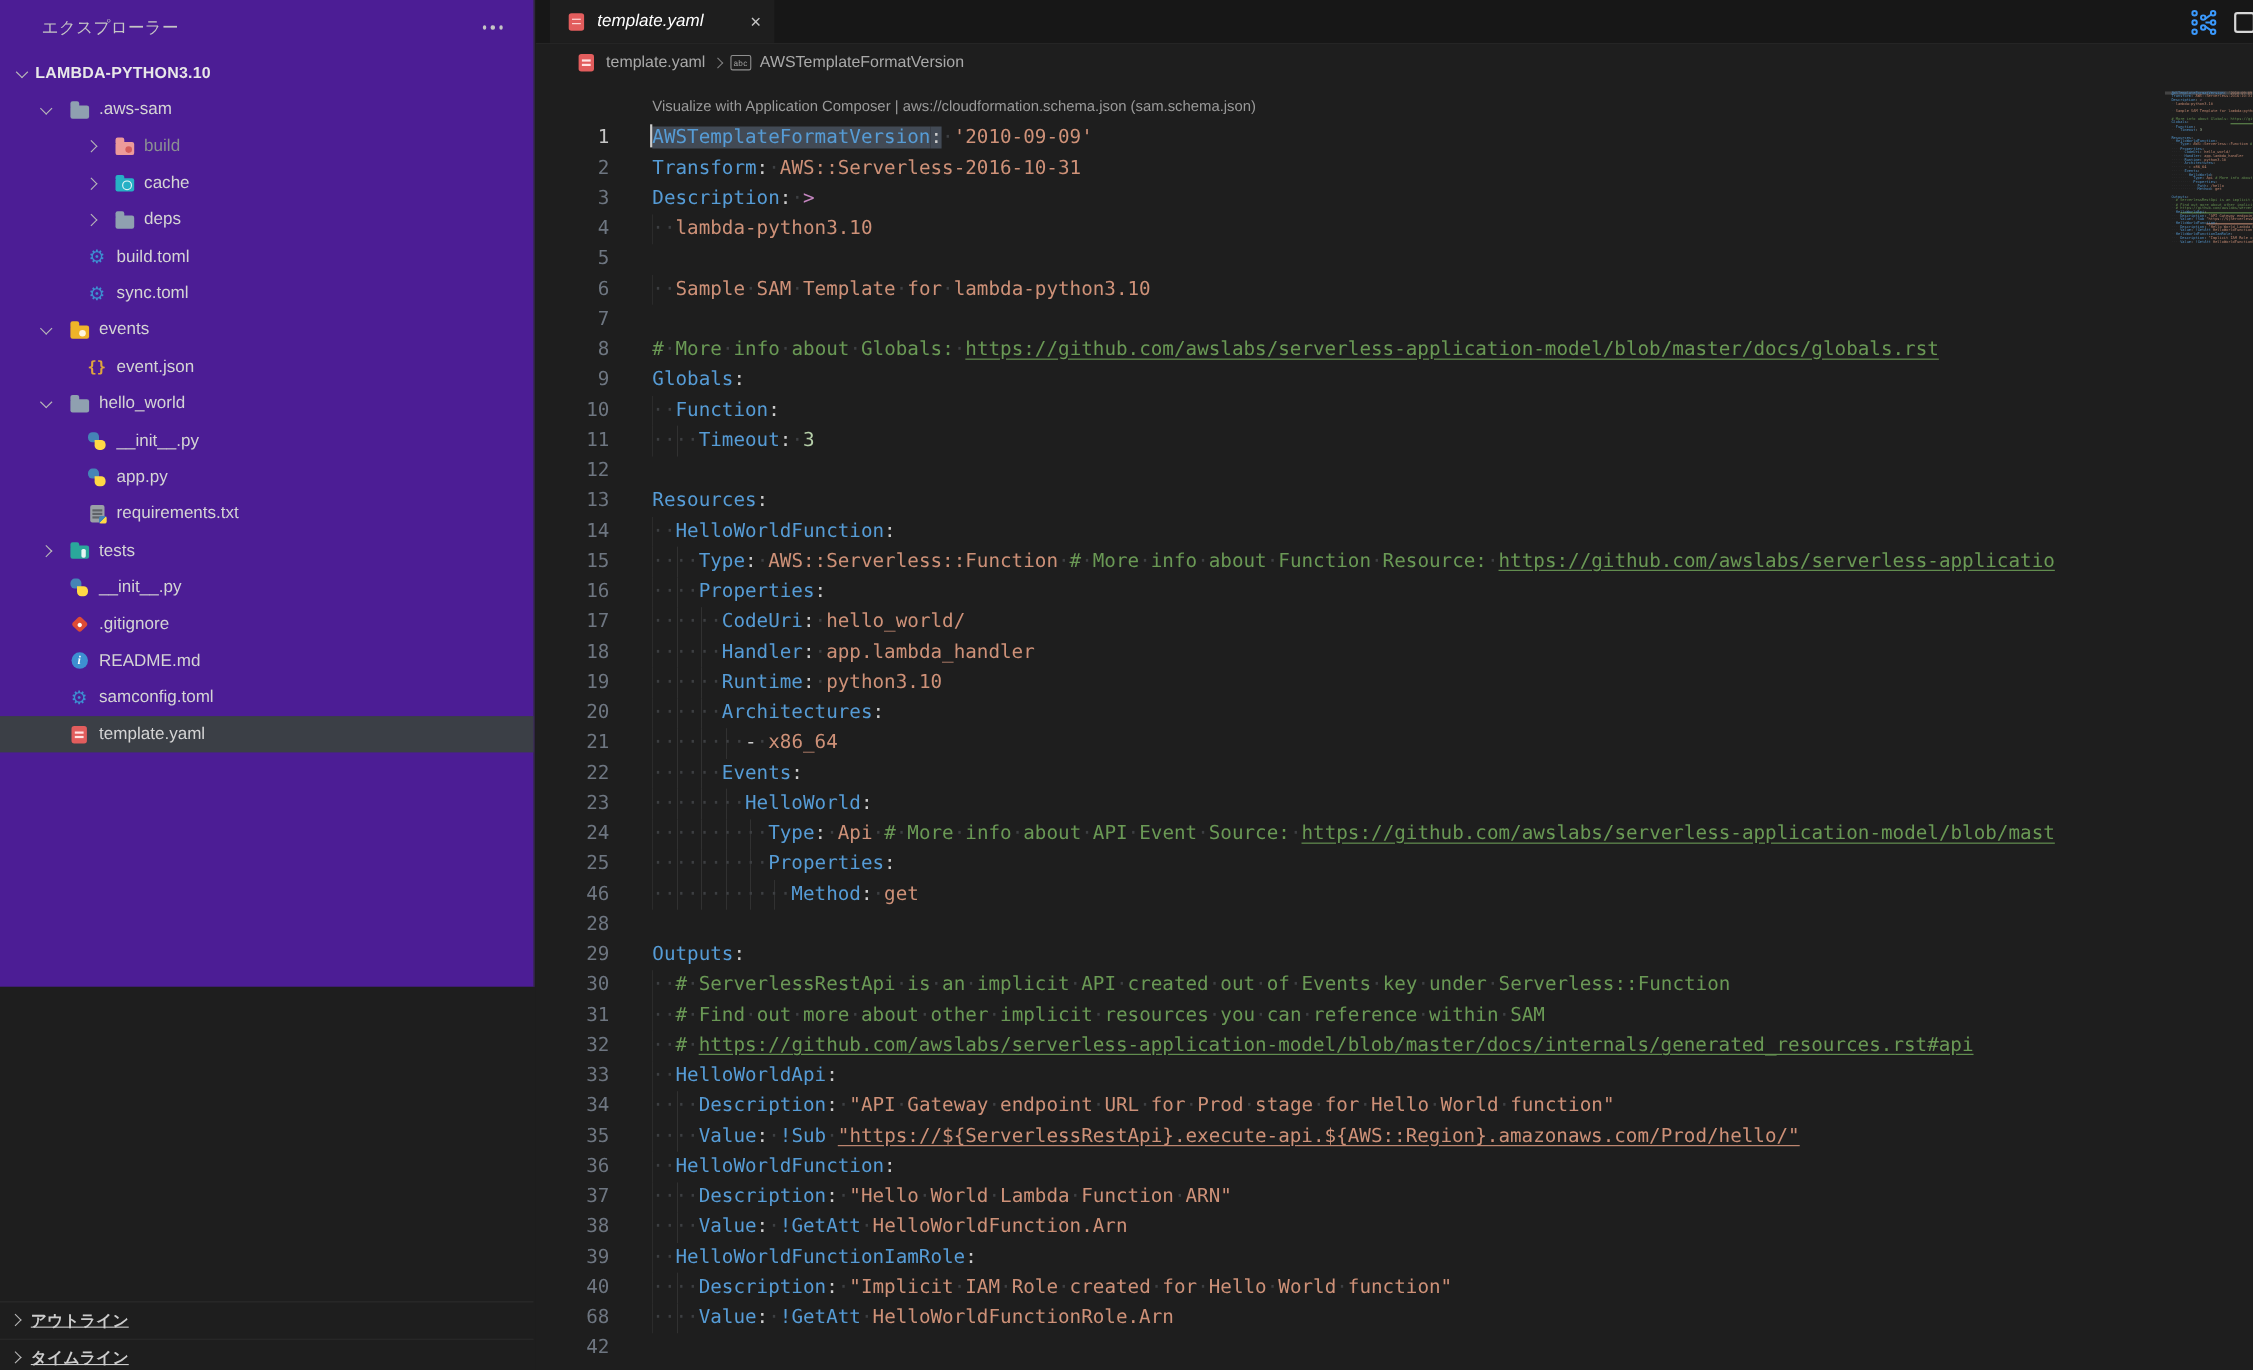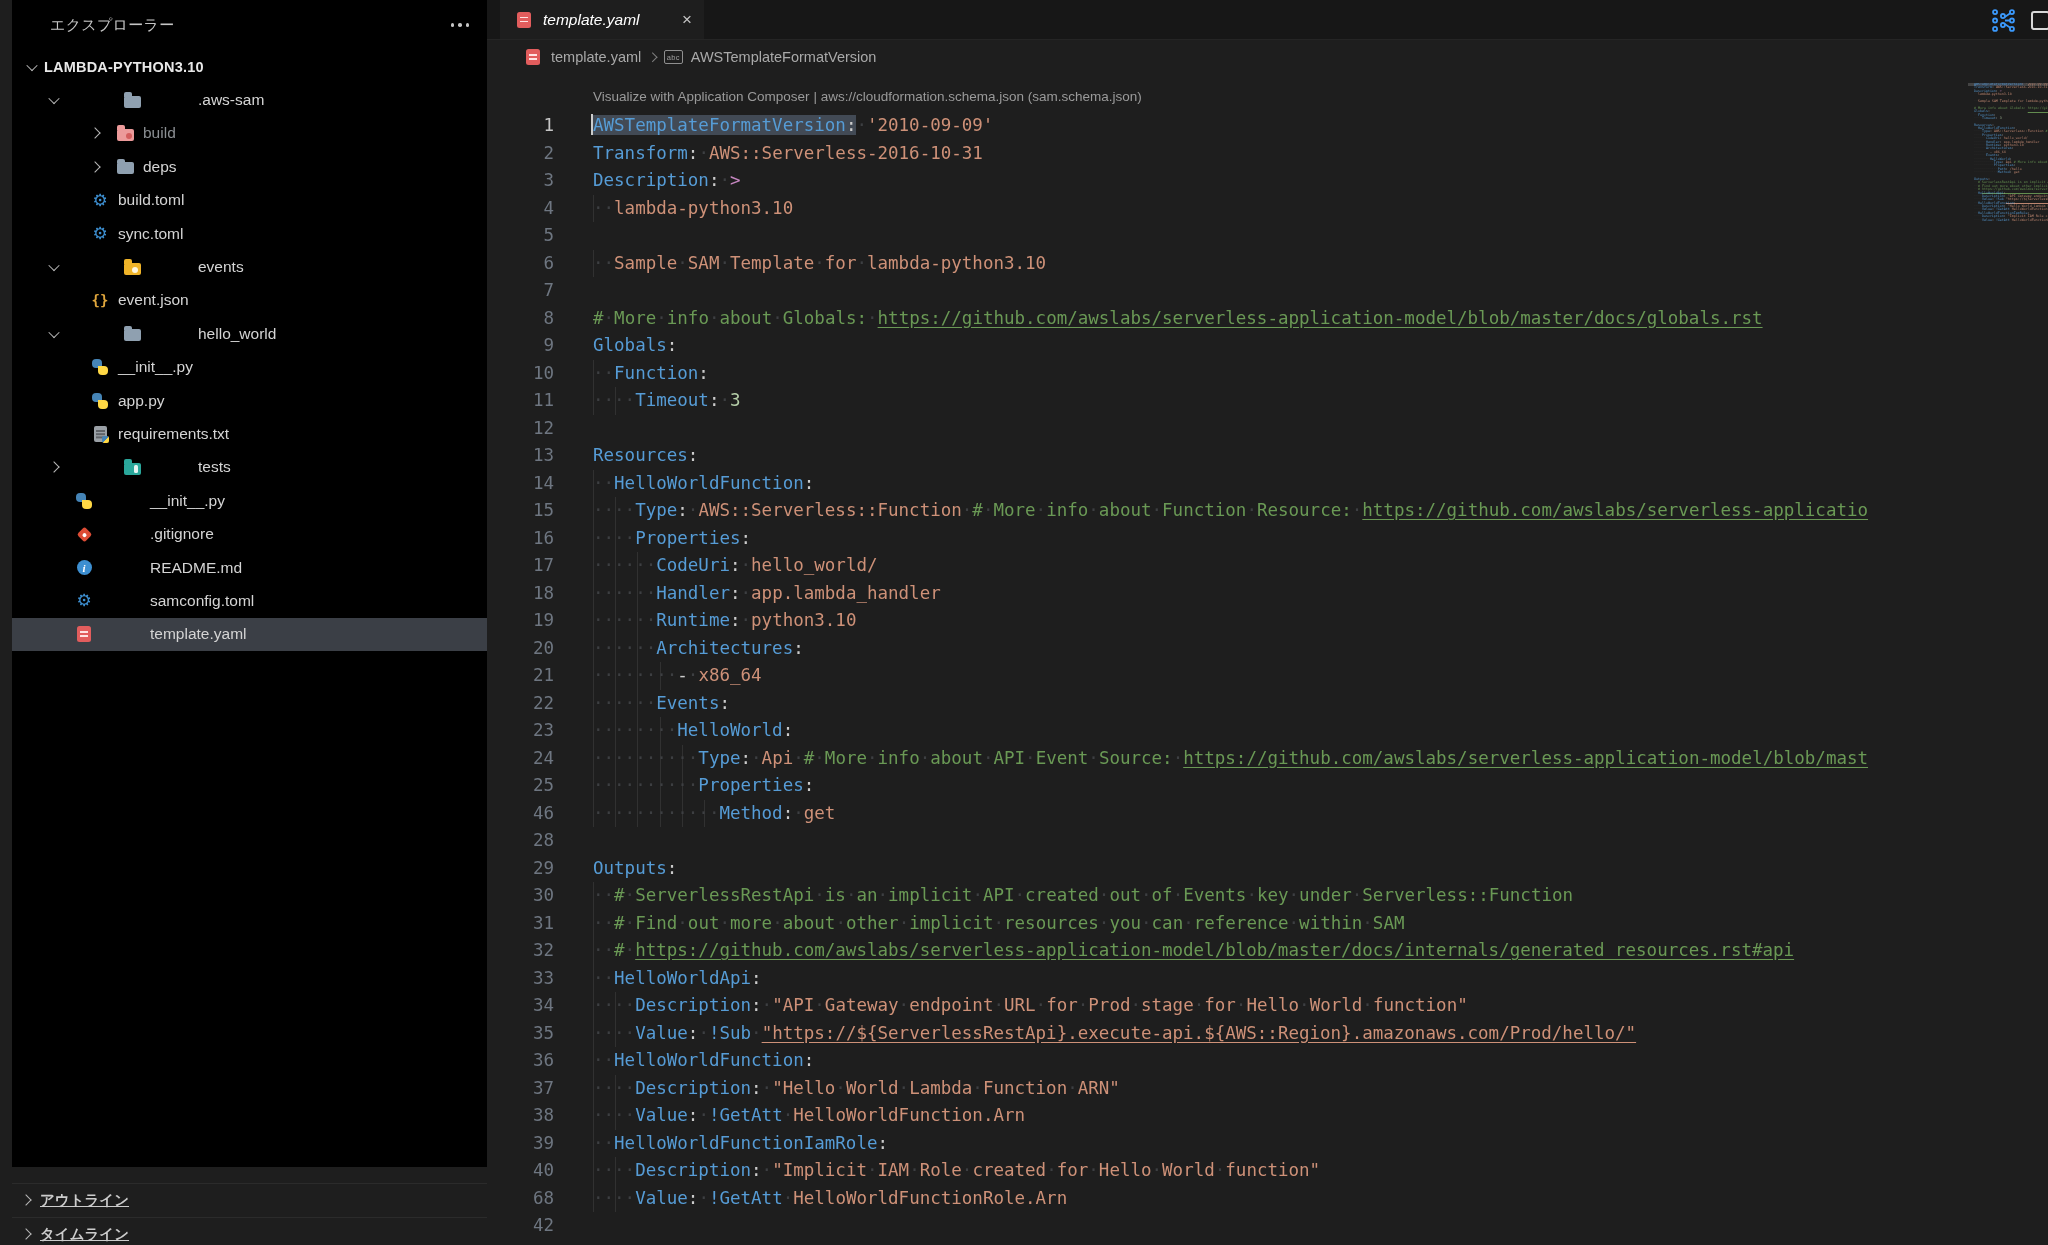--- a/index.html
+++ b/index.html
@@ -1,39 +1,39 @@
 <!DOCTYPE html>
 <html><head>
 <meta charset="utf-8">
 <style>
   * { margin:0; padding:0; box-sizing:border-box; }
   html,body { width:2048px; height:1245px; overflow:hidden; background:#1e1e1e;
               font-family:"Liberation Sans", sans-serif; }
 
   
-  #sidebar { position:absolute; left:12px; top:0; width:486px; height:1167px;
-             background:#000000; border-right:1px solid #2b2b2b; color:#cccccc; }
+  #sidebar { position:absolute; left:0; top:0; width:486px; height:897px;
+             background:#4c1d95; border-right:1px solid #2b2b2b; color:#cccccc; }
   .sb-header { height:50px; display:flex; align-items:center; padding:0 22px 0 38px;
                font-size:15px; color:#c5c5c5; letter-spacing:.3px; }
   .sb-header .spacer { flex:1; }
   .dots { display:flex; gap:4px; cursor:pointer; padding:6px; }
   .dots i { width:3.5px; height:3.5px; border-radius:50%; background:#c5c5c5; }
 
   .tree-row { height:33.4px; display:flex; align-items:center; font-size:15.5px;
               color:#d4d4d4; white-space:nowrap; cursor:pointer; }
   .tree-row.root { font-weight:700; color:#e8e8e8; font-size:14.5px; padding-left:16px; letter-spacing:.2px; }
   .tree-row.sel { background:#3b3f46; }
   .tree-row.dim .lbl { color:#8b8f93; }
   .tree-row .lbl { margin-left:8px; }
   .chev { width:8px; height:8px; border-right:1.7px solid #b8b8b8; border-bottom:1.7px solid #b8b8b8;
           display:inline-block; flex:0 0 auto; }
   .chev.down { transform:rotate(45deg) translate(-1px,-1px); }
   .chev.right { transform:rotate(-45deg); }
   .chev-slot { width:26px; display:flex; justify-content:flex-start; padding-left:2px; flex:0 0 auto; }
-  .lvl1 { padding-left:36px;gap:48px; } .lvl2 { padding-left:77px; }
+  .lvl1 { padding-left:36px; } .lvl2 { padding-left:77px; }
   .no-chev { padding-left:28px; }
   .lvl1.no-chev { padding-left:62px; } .lvl2.no-chev { padding-left:78px; }
 
   
   .fic { width:20px; height:18px; display:inline-flex; align-items:center; justify-content:center; flex:0 0 auto; position:relative; }
   .folder { width:17px; height:12px; border-radius:2px; position:relative; margin-top:3px; }
   .folder::before { content:""; position:absolute; top:-3.5px; left:0; width:8px; height:4.5px;
                     border-radius:2px 2px 0 0; background:inherit; }
   .f-gray  { background:#8henceforth; }
   .f-gray  { background:#8fa0b0; }
@@ -147,20 +147,29 @@
         <span class="fic">
           <span class="folder f-pink"></span>
         </span>
         <span class="lbl">build</span>
       </div>
       <div class="tree-row lvl2">
         <span class="chev-slot">
           <span class="chev right"></span>
         </span>
         <span class="fic">
+          <span class="folder f-tealclock"></span>
+        </span>
+        <span class="lbl">cache</span>
+      </div>
+      <div class="tree-row lvl2">
+        <span class="chev-slot">
+          <span class="chev right"></span>
+        </span>
+        <span class="fic">
           <span class="folder f-gray"></span>
         </span>
         <span class="lbl">deps</span>
       </div>
       <div class="tree-row lvl2 no-chev">
         <span class="fic">
           <span class="gear">⚙</span>
         </span>
         <span class="lbl">build.toml</span>
       </div>

